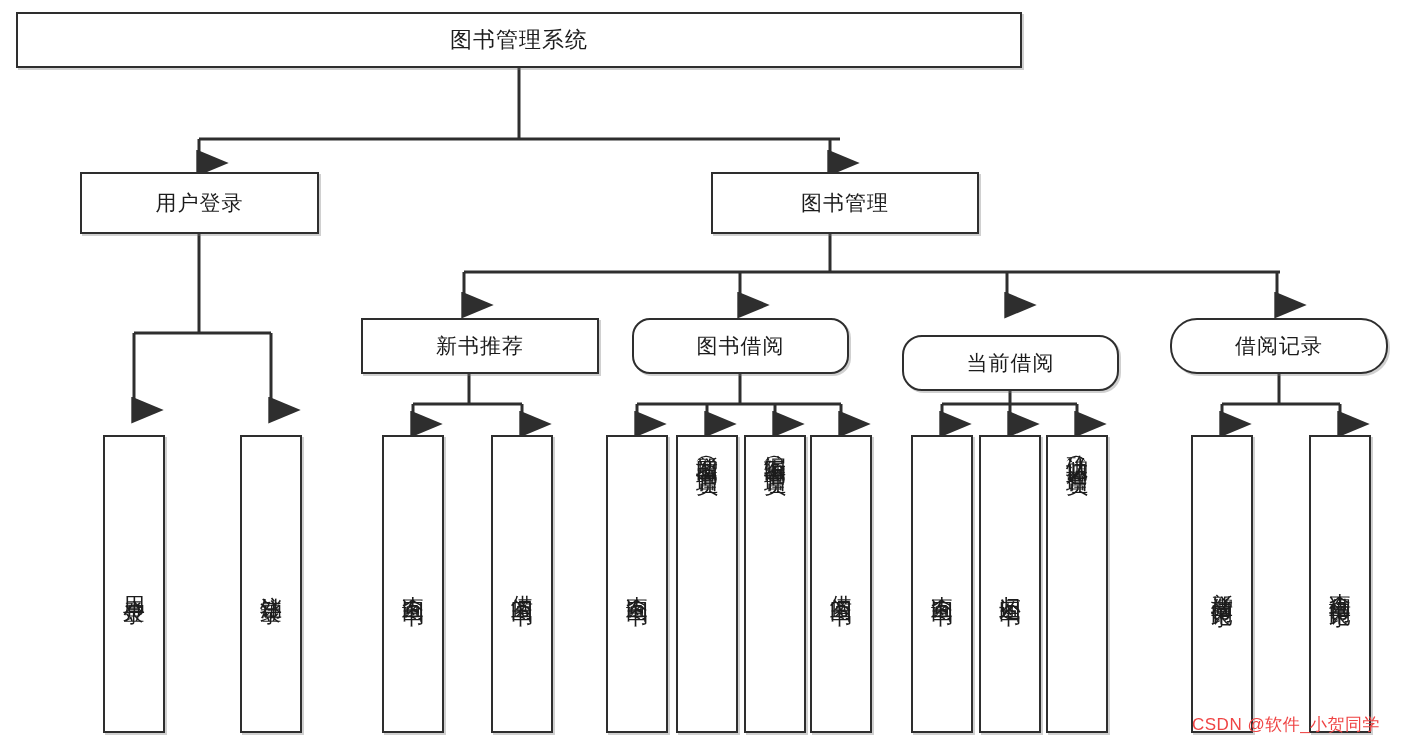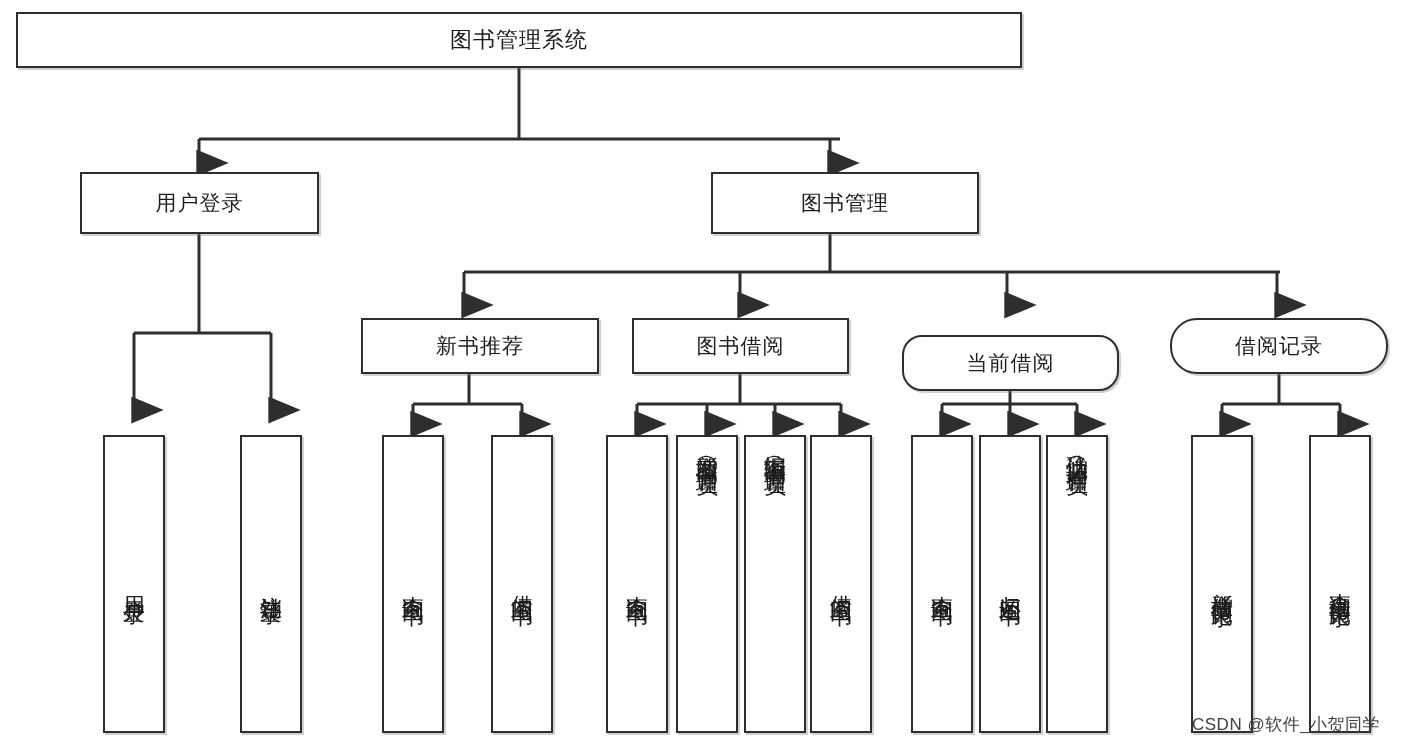--- a/index.html
+++ b/index.html
@@ -55,21 +55,21 @@
     font-size: 22px;
     letter-spacing: 3px;
     line-height: 1;
     white-space: nowrap;
   }
   .node.vertical.mid {
     align-items: center;
   }
   .watermark {
     position: absolute;
-    color: #404040;
+    color: #ef4444;
     font-size: 17px;
     letter-spacing: 0.5px;
     white-space: nowrap;
     user-select: none;
   }
 </style>
 </head>
 <body>
 
 <div id="canvas">
@@ -132,21 +132,21 @@
   <div class="node" style="left:80px; top:172px; width:239px; height:62px;">
     <span class="label">用户登录</span>
   </div>
   <div class="node" style="left:711px; top:172px; width:268px; height:62px;">
     <span class="label">图书管理</span>
   </div>
 
   <div class="node" style="left:361px; top:318px; width:238px; height:56px;">
     <span class="label">新书推荐</span>
   </div>
-  <div class="node" style="left:632px; top:318px; width:217px; height:56px;">
+  <div class="node" style="left:632px; top:318px; width:217px; height:56px;border-radius:18px;">
     <span class="label">图书借阅</span>
   </div>
   <div class="node" style="left:902px; top:335px; width:217px; height:56px;border-radius:20px;">
     <span class="label">当前借阅</span>
   </div>
   <div class="node" style="left:1170px; top:318px; width:218px; height:56px;border-radius:27px;">
     <span class="label">借阅记录</span>
   </div>
 
   <div class="node vertical mid" style="left:103px; top:435px; width:62px; height:298px;">

